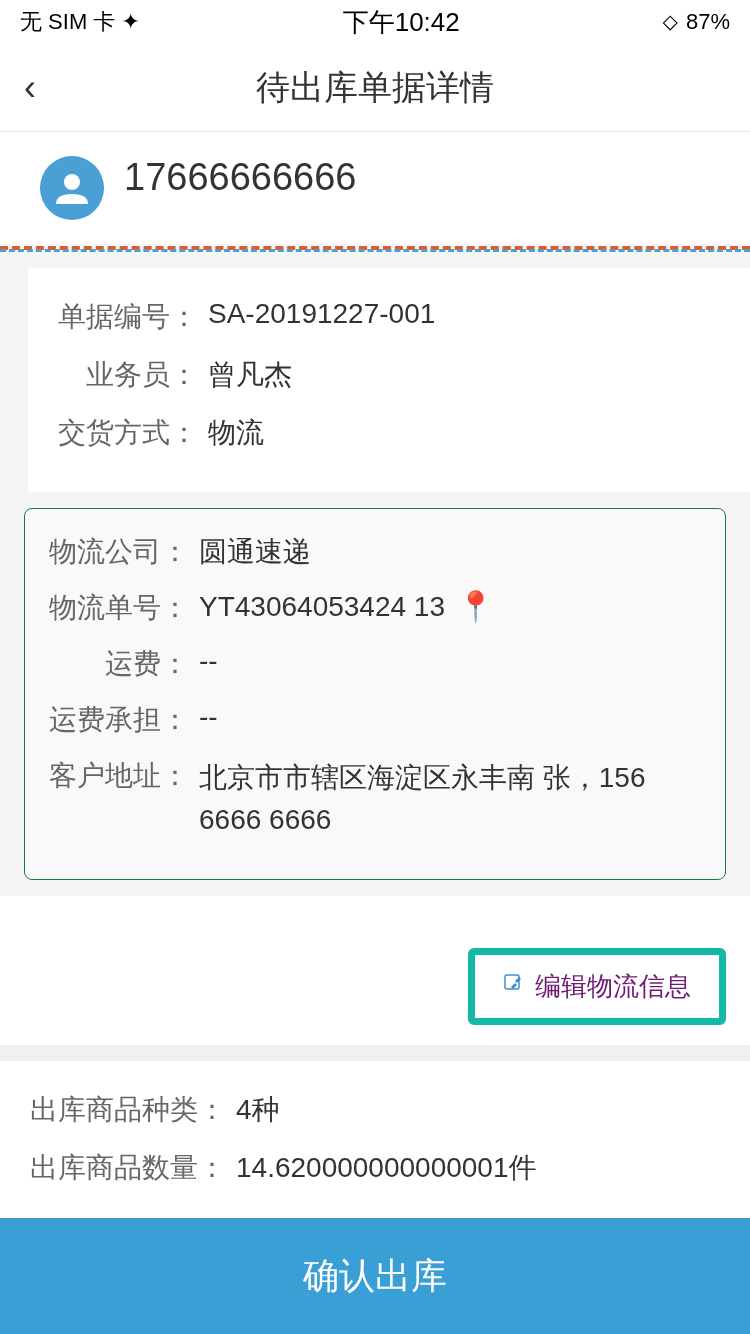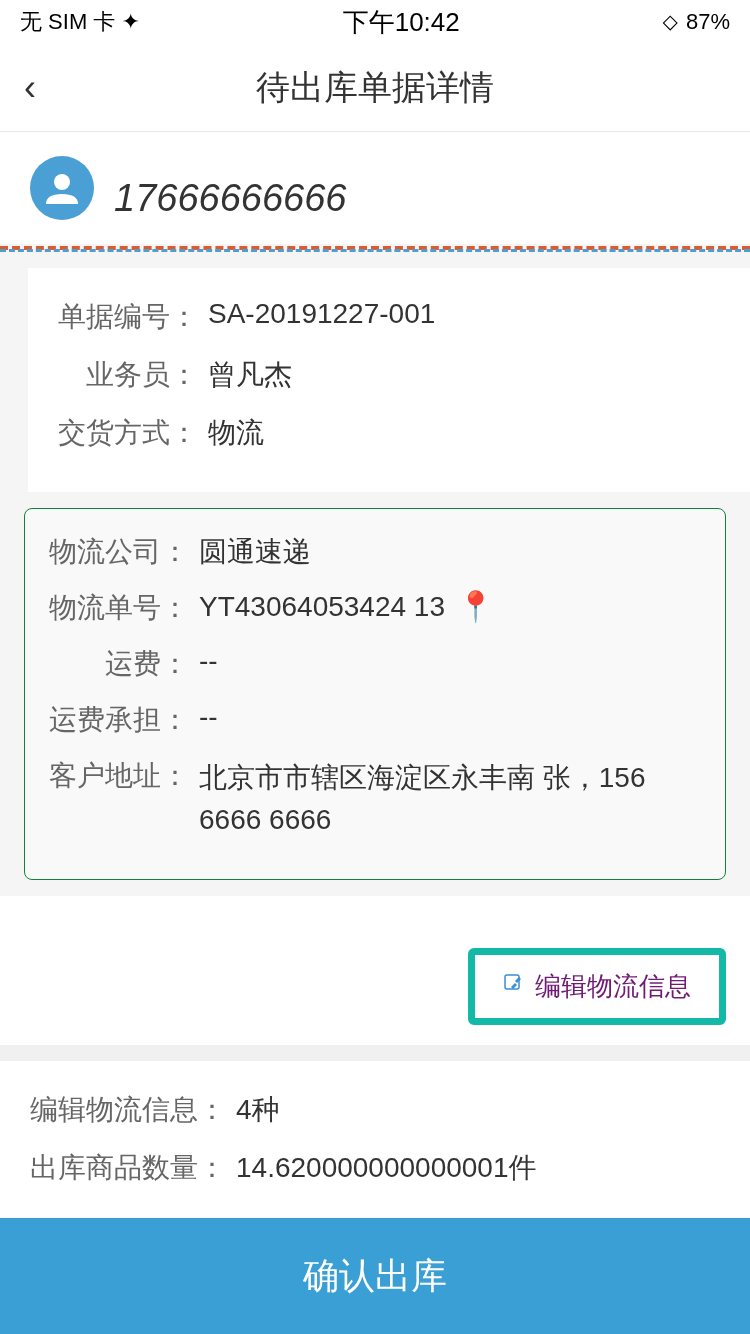--- a/index.html
+++ b/index.html
@@ -54,25 +54,24 @@
     }
 
     
     .content {
       padding-bottom: 120px;
     }
 
     
     .customer-section {
       background: #fff;
-      padding: 24px 30px;
-      display: flex;
-      align-items: flex-end;
+      padding: 24px 40px;
+      display: flex;
+      align-items: flex-start;
       gap: 20px;
-      font-style: italic;
     }
     .avatar {
       width: 64px;
       height: 64px;
       border-radius: 50%;
       background: #4a9fd4;
       display: flex;
       align-items: center;
       justify-content: center;
       color: #fff;
@@ -338,21 +337,21 @@
         </svg>
       </span>
       <span>编辑物流信息</span>
     </button>
   </div>
 
   <div class="section-divider"></div>
 
   <div class="products-section">
     <div class="info-row">
-      <span class="info-label">编辑物流信息：</span>
+      <span class="info-label">出库商品种类：</span>
       <span class="info-value">4种</span>
     </div>
     <div class="info-row">
       <span class="info-label">出库商品数量：</span>
       <span class="info-value">14.620000000000001件</span>
     </div>
   </div>
 
   <div class="view-btn-row">
     <button class="view-btn">

